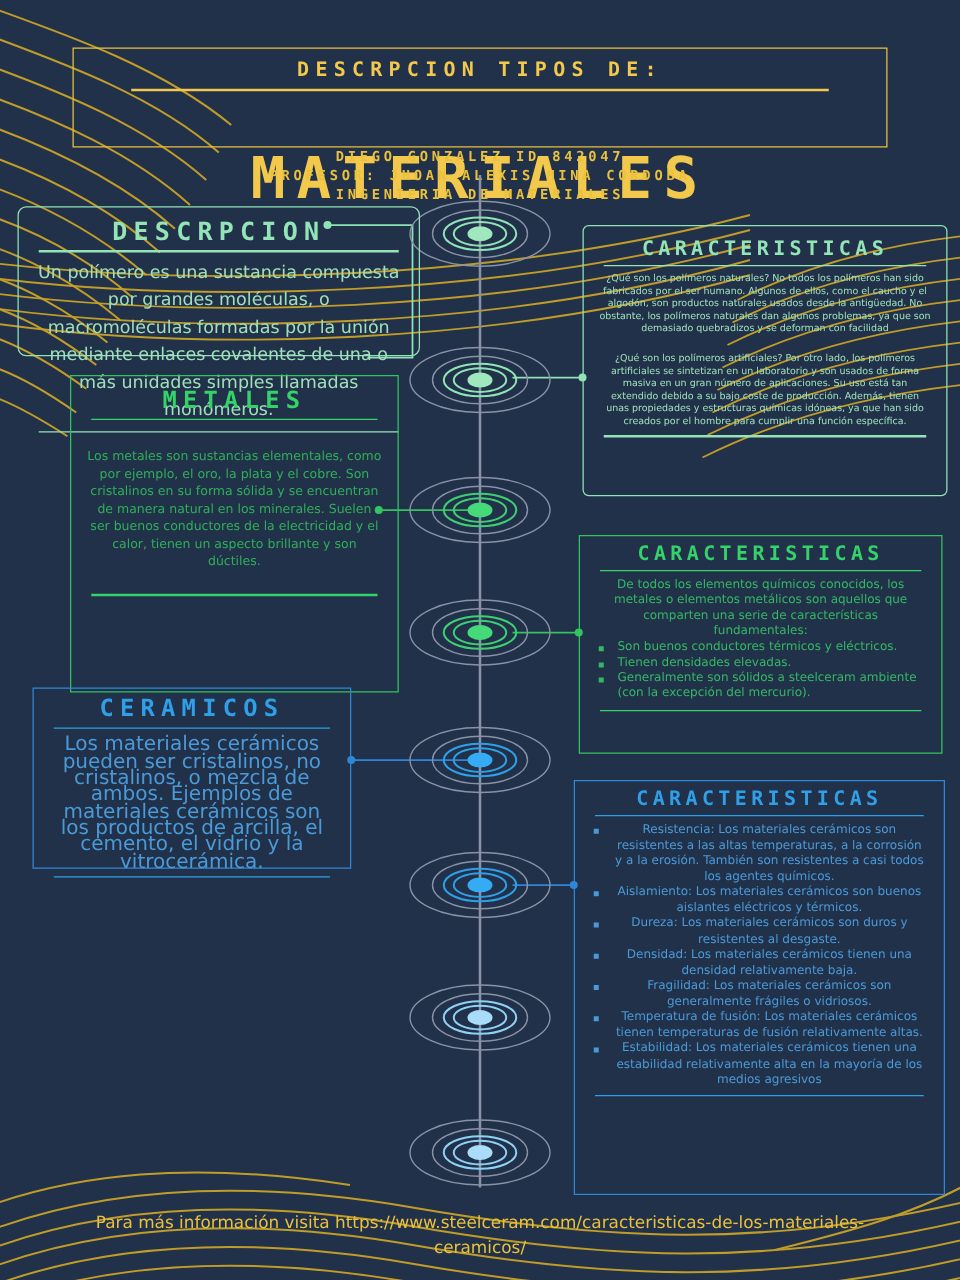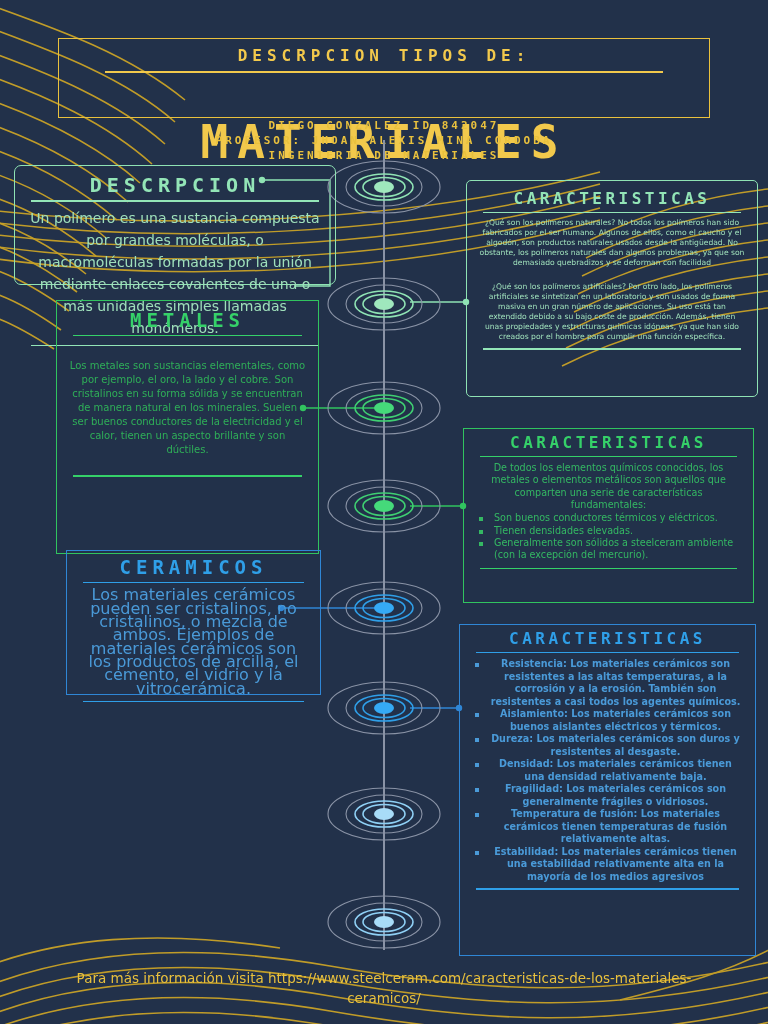--- a/index.html
+++ b/index.html
@@ -83,31 +83,31 @@
   #panel-car-metales .p-rule, #panel-car-metales .p-rule-b { background:#35d169; }
   #panel-car-metales .p-body { color:#34b863; font-size:9.6px; line-height:12.3px; }
   #panel-car-metales ul { list-style:none; margin-top:1px; }
   #panel-car-metales li { color:#34b863; font-size:9.6px; line-height:12.3px;
     text-align:left; position:relative; padding:0 16px 0 30px; }
   #panel-car-metales li .bullet { position:absolute; left:15px; top:5px;
     width:4px; height:4px; background:#34b863; }
 
   
   #panel-ceramicos { left:26px; top:550px; width:255px; height:145px;
-    border-color:#2f86d6;margin-left:40px; }
+    border-color:#2f86d6; }
   #panel-ceramicos .p-title { color:#2f9fe8; font-size:19px; padding-top:6px; }
   #panel-ceramicos .p-rule, #panel-ceramicos .p-rule-b { background:#2f9fe8; }
   #panel-ceramicos .p-body { color:#4a9ad8; font-size:16px; line-height:13.3px; }
 
   
   #panel-car-ceramicos { left:459px; top:624px; width:297px; height:332px;
     border-color:#2f86d6; }
   #panel-car-ceramicos .p-title { color:#2f9fe8; font-size:16px; letter-spacing:3.5px; padding-top:5px; }
   #panel-car-ceramicos .p-rule, #panel-car-ceramicos .p-rule-b { background:#2f9fe8; }
-  #panel-car-ceramicos ul { list-style:none; margin-top:2px;font-weight:bold; }
+  #panel-car-ceramicos ul { list-style:none; margin-top:2px; }
   #panel-car-ceramicos li { color:#4a9ad8; font-size:9.6px; line-height:12.5px;
     text-align:center; position:relative; padding:0 14px 0 30px; }
   #panel-car-ceramicos li .bullet { position:absolute; left:15px; top:5px;
     width:4px; height:4px; background:#4a9ad8; }
   #panel-car-ceramicos .p-rule-b { margin-top:5px; }
 
   
   .footer {
     position:absolute; left:60px; top:968px; width:648px; text-align:center;
     color:#e9c13d; font-size:13.5px; line-height:20px;
@@ -296,21 +296,21 @@
   <div class="p-title">CARACTERISTICAS</div>
   <div class="p-rule"></div>
   <div class="p-body">¿Qué son los polímeros naturales? No todos los polímeros han sido fabricados por el ser humano. Algunos de ellos, como el caucho y el algodón, son productos naturales usados desde la antigüedad. No obstante, los polímeros naturales dan algunos problemas, ya que son demasiado quebradizos y se deforman con facilidad</div>
   <div class="p-body second">¿Qué son los polímeros artificiales? Por otro lado, los polímeros artificiales se sintetizan en un laboratorio y son usados de forma masiva en un gran número de aplicaciones. Su uso está tan extendido debido a su bajo coste de producción. Además, tienen unas propiedades y estructuras químicas idóneas, ya que han sido creados por el hombre para cumplir una función específica.</div>
   <div class="p-rule-b"></div>
 </div>
 
 <div class="panel" id="panel-metales">
   <div class="p-title">METALES</div>
   <div class="p-rule"></div>
-  <div class="p-body">Los metales son sustancias elementales, como por ejemplo, el oro, la lado y el cobre. Son cristalinos en su forma sólida y se encuentran de manera natural en los minerales. Suelen ser buenos conductores de la electricidad y el calor, tienen un aspecto brillante y son dúctiles.</div>
+  <div class="p-body">Los metales son sustancias elementales, como por ejemplo, el oro, la plata y el cobre. Son cristalinos en su forma sólida y se encuentran de manera natural en los minerales. Suelen ser buenos conductores de la electricidad y el calor, tienen un aspecto brillante y son dúctiles.</div>
   <div class="p-rule-b"></div>
 </div>
 
 <div class="panel" id="panel-car-metales">
   <div class="p-title">CARACTERISTICAS</div>
   <div class="p-rule"></div>
   <div class="p-body">De todos los elementos químicos conocidos, los metales o elementos metálicos son aquellos que comparten una serie de características fundamentales:</div>
   <ul>
     <li><span class="bullet"></span><span>Son buenos conductores térmicos y eléctricos.</span></li>
     <li><span class="bullet"></span><span>Tienen densidades elevadas.</span></li>

